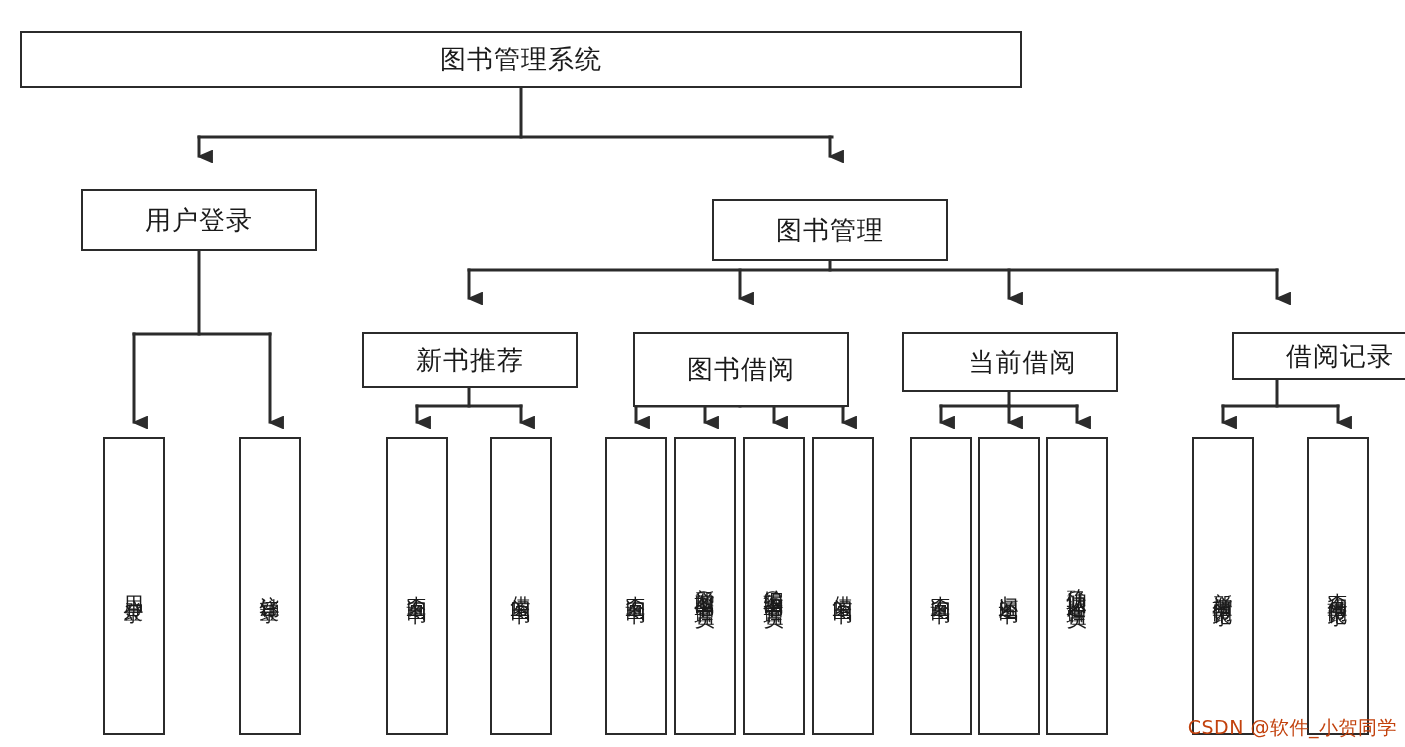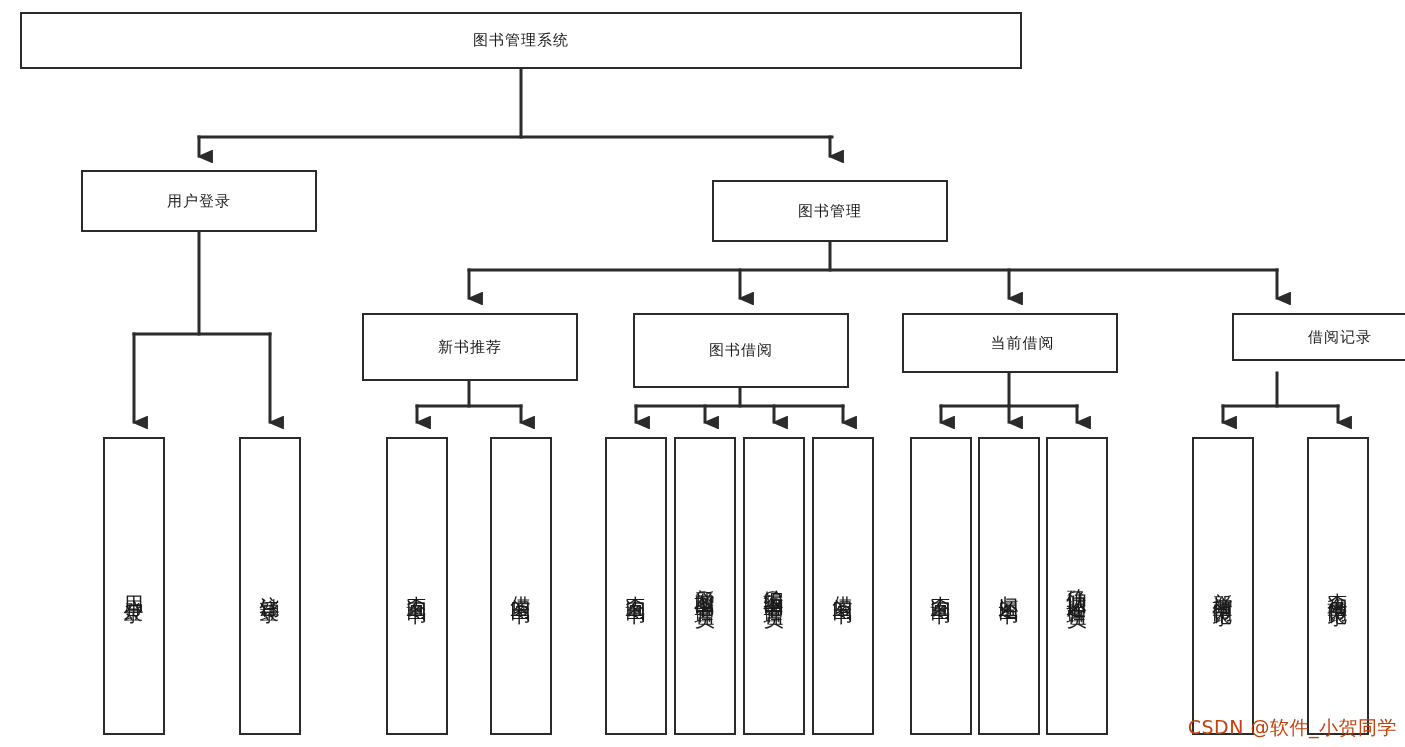--- a/index.html
+++ b/index.html
@@ -31,22 +31,23 @@
     box-sizing: border-box;
     border: 2px solid #2b2b2b;
     background: #ffffff;
     display: flex;
     align-items: center;
     justify-content: center;
     color: #1a1a1a;
   }
   .node.h {
     
-    font-size: 15px;
+    font-size: 26px;
     letter-spacing: 1px;
+    margin-top: 19px;
   }
   .node.v {
     
     font-size: 20px;
     writing-mode: vertical-rl;
     text-orientation: upright;
     letter-spacing: 3px;
     line-height: 1;
     padding: 4px 0;
   }
@@ -133,21 +134,21 @@
   </div>
 
   <div class="node h" style="left:81px; top:170px; width:236px; height:62px;">
     <span class="hlabel">用户登录</span>
   </div>
 
   <div class="node h" style="left:712px; top:180px; width:236px; height:62px;">
     <span class="hlabel">图书管理</span>
   </div>
 
-  <div class="node h" style="left:362px; top:313px; width:216px; height:68px;">
+  <div class="node h" style="left:362px; top:313px; width:216px; height:56px;">
     <span class="hlabel">新书推荐</span>
   </div>
 
   <div class="node h" style="left:633px; top:313px; width:216px; height:75px;">
     <span class="hlabel">图书借阅</span>
   </div>
 
   <div class="node h" style="left:902px; top:313px; width:216px; height:60px;padding-left:25px;">
     <span class="hlabel">当前借阅</span>
   </div>

